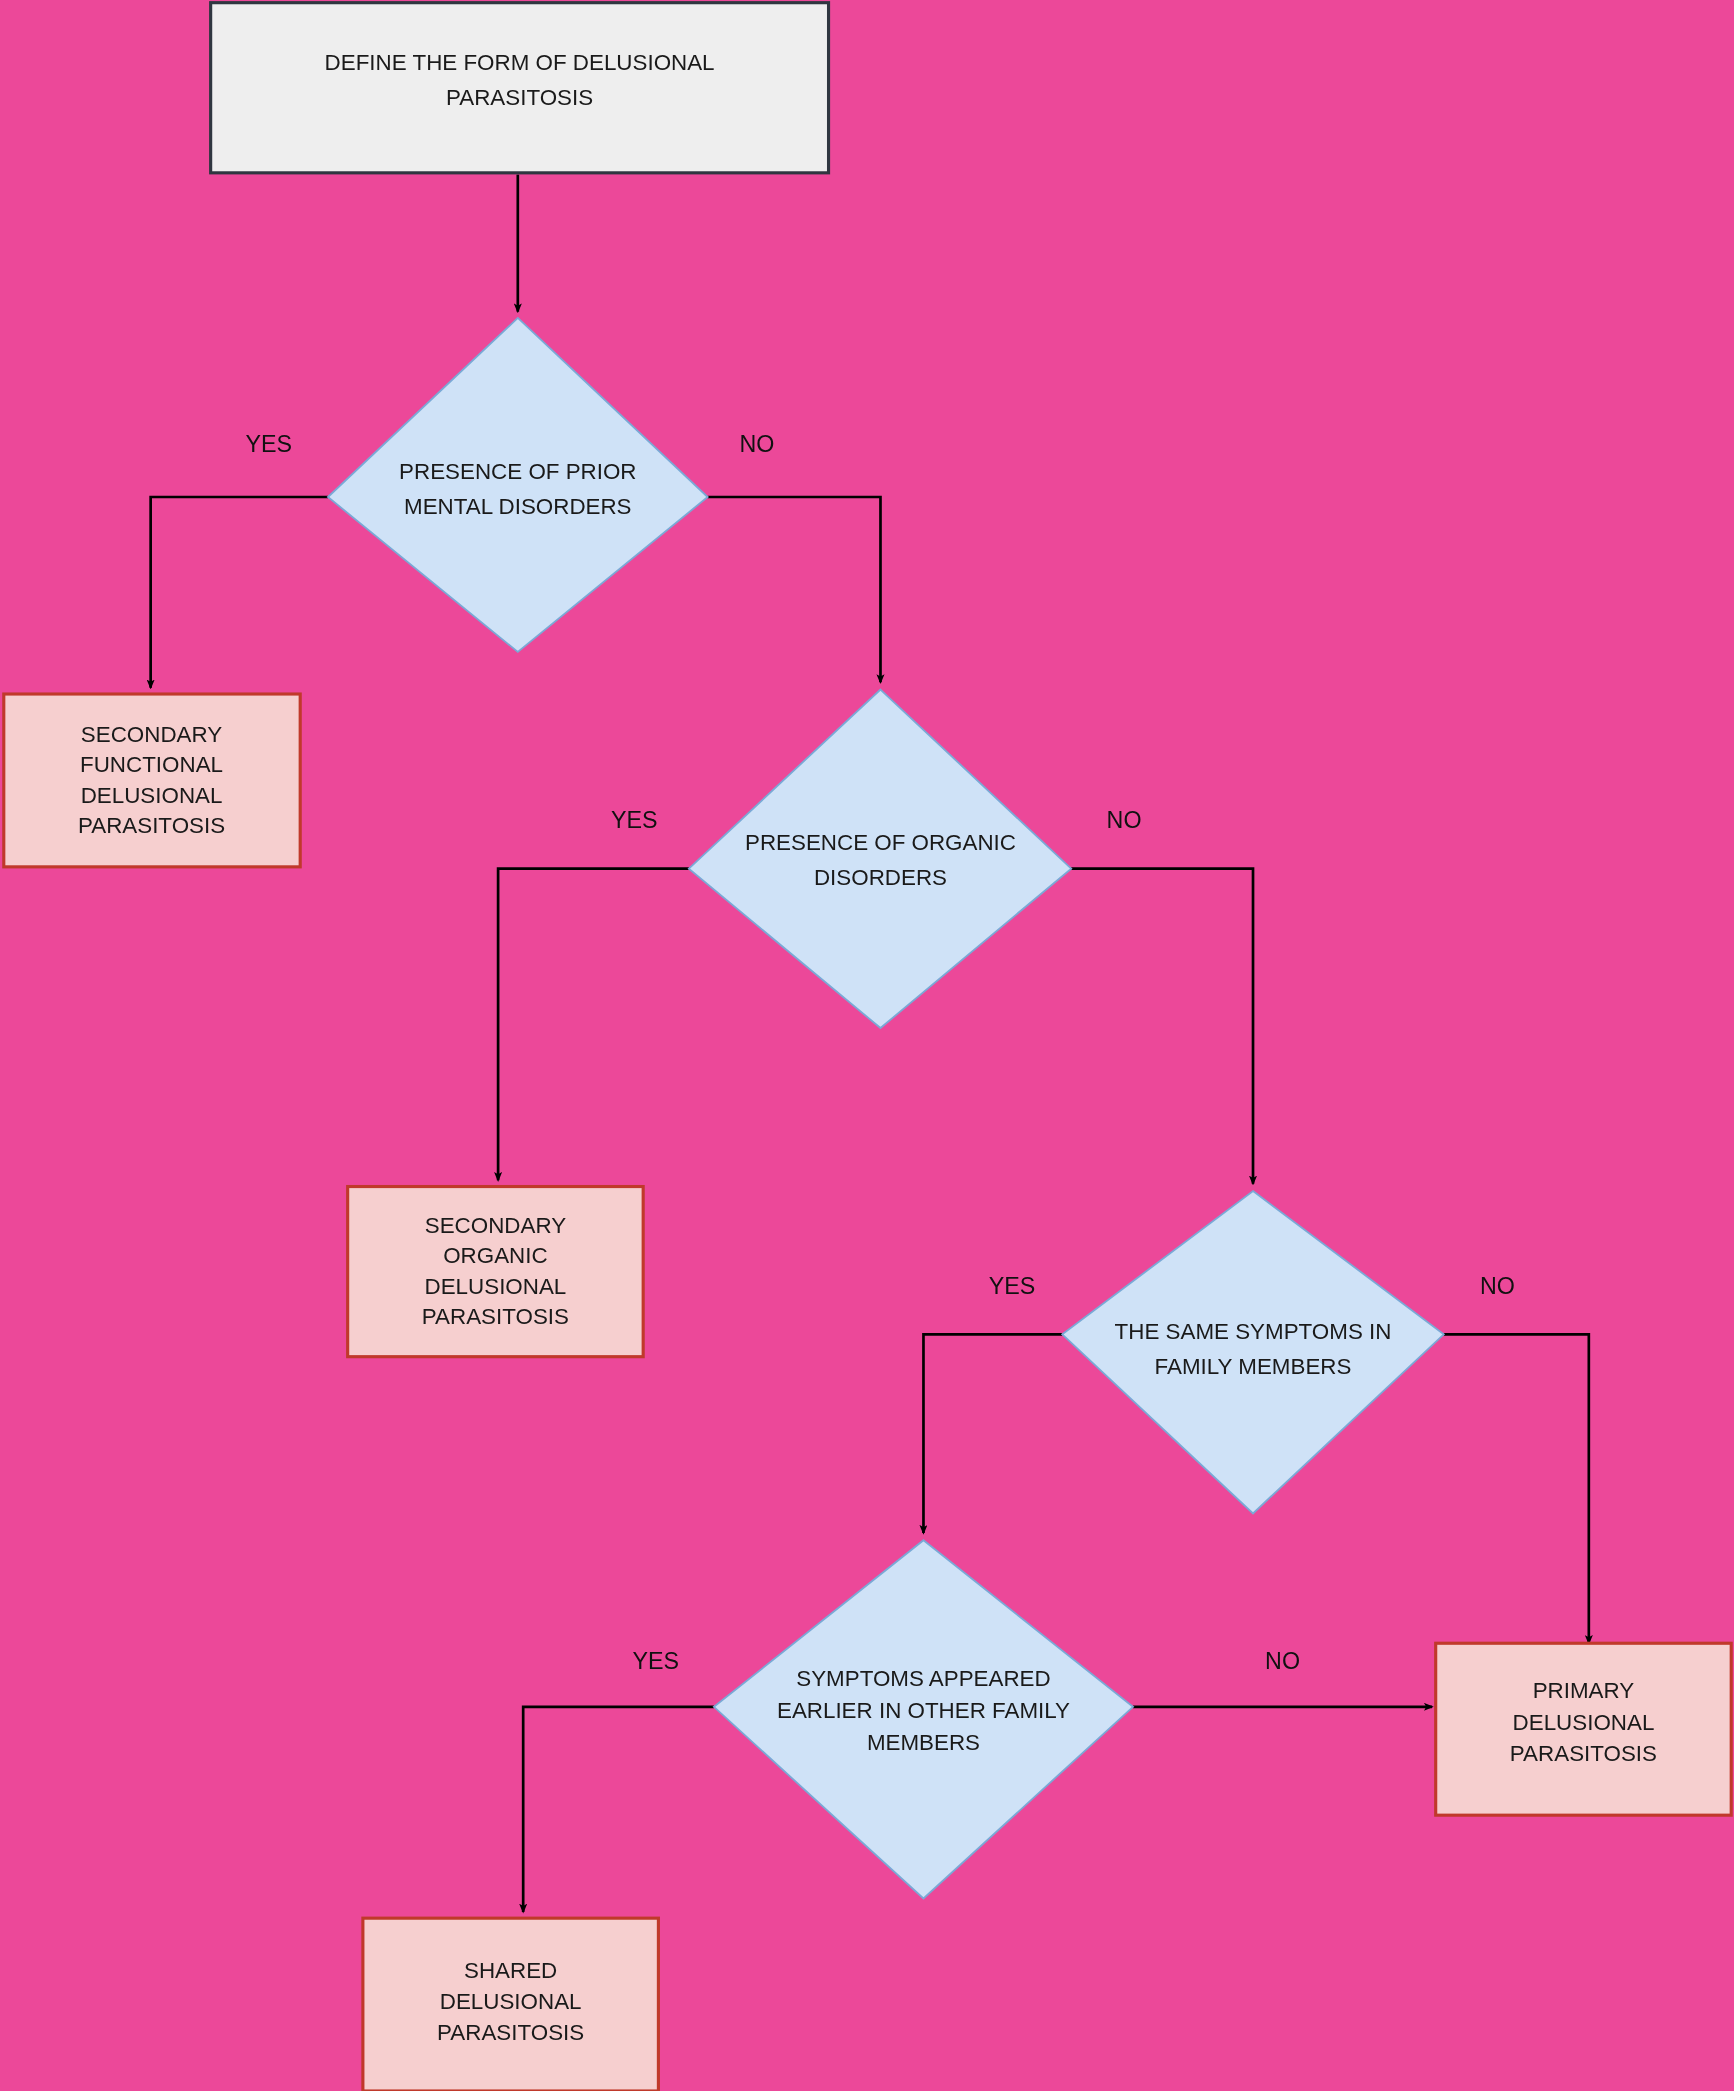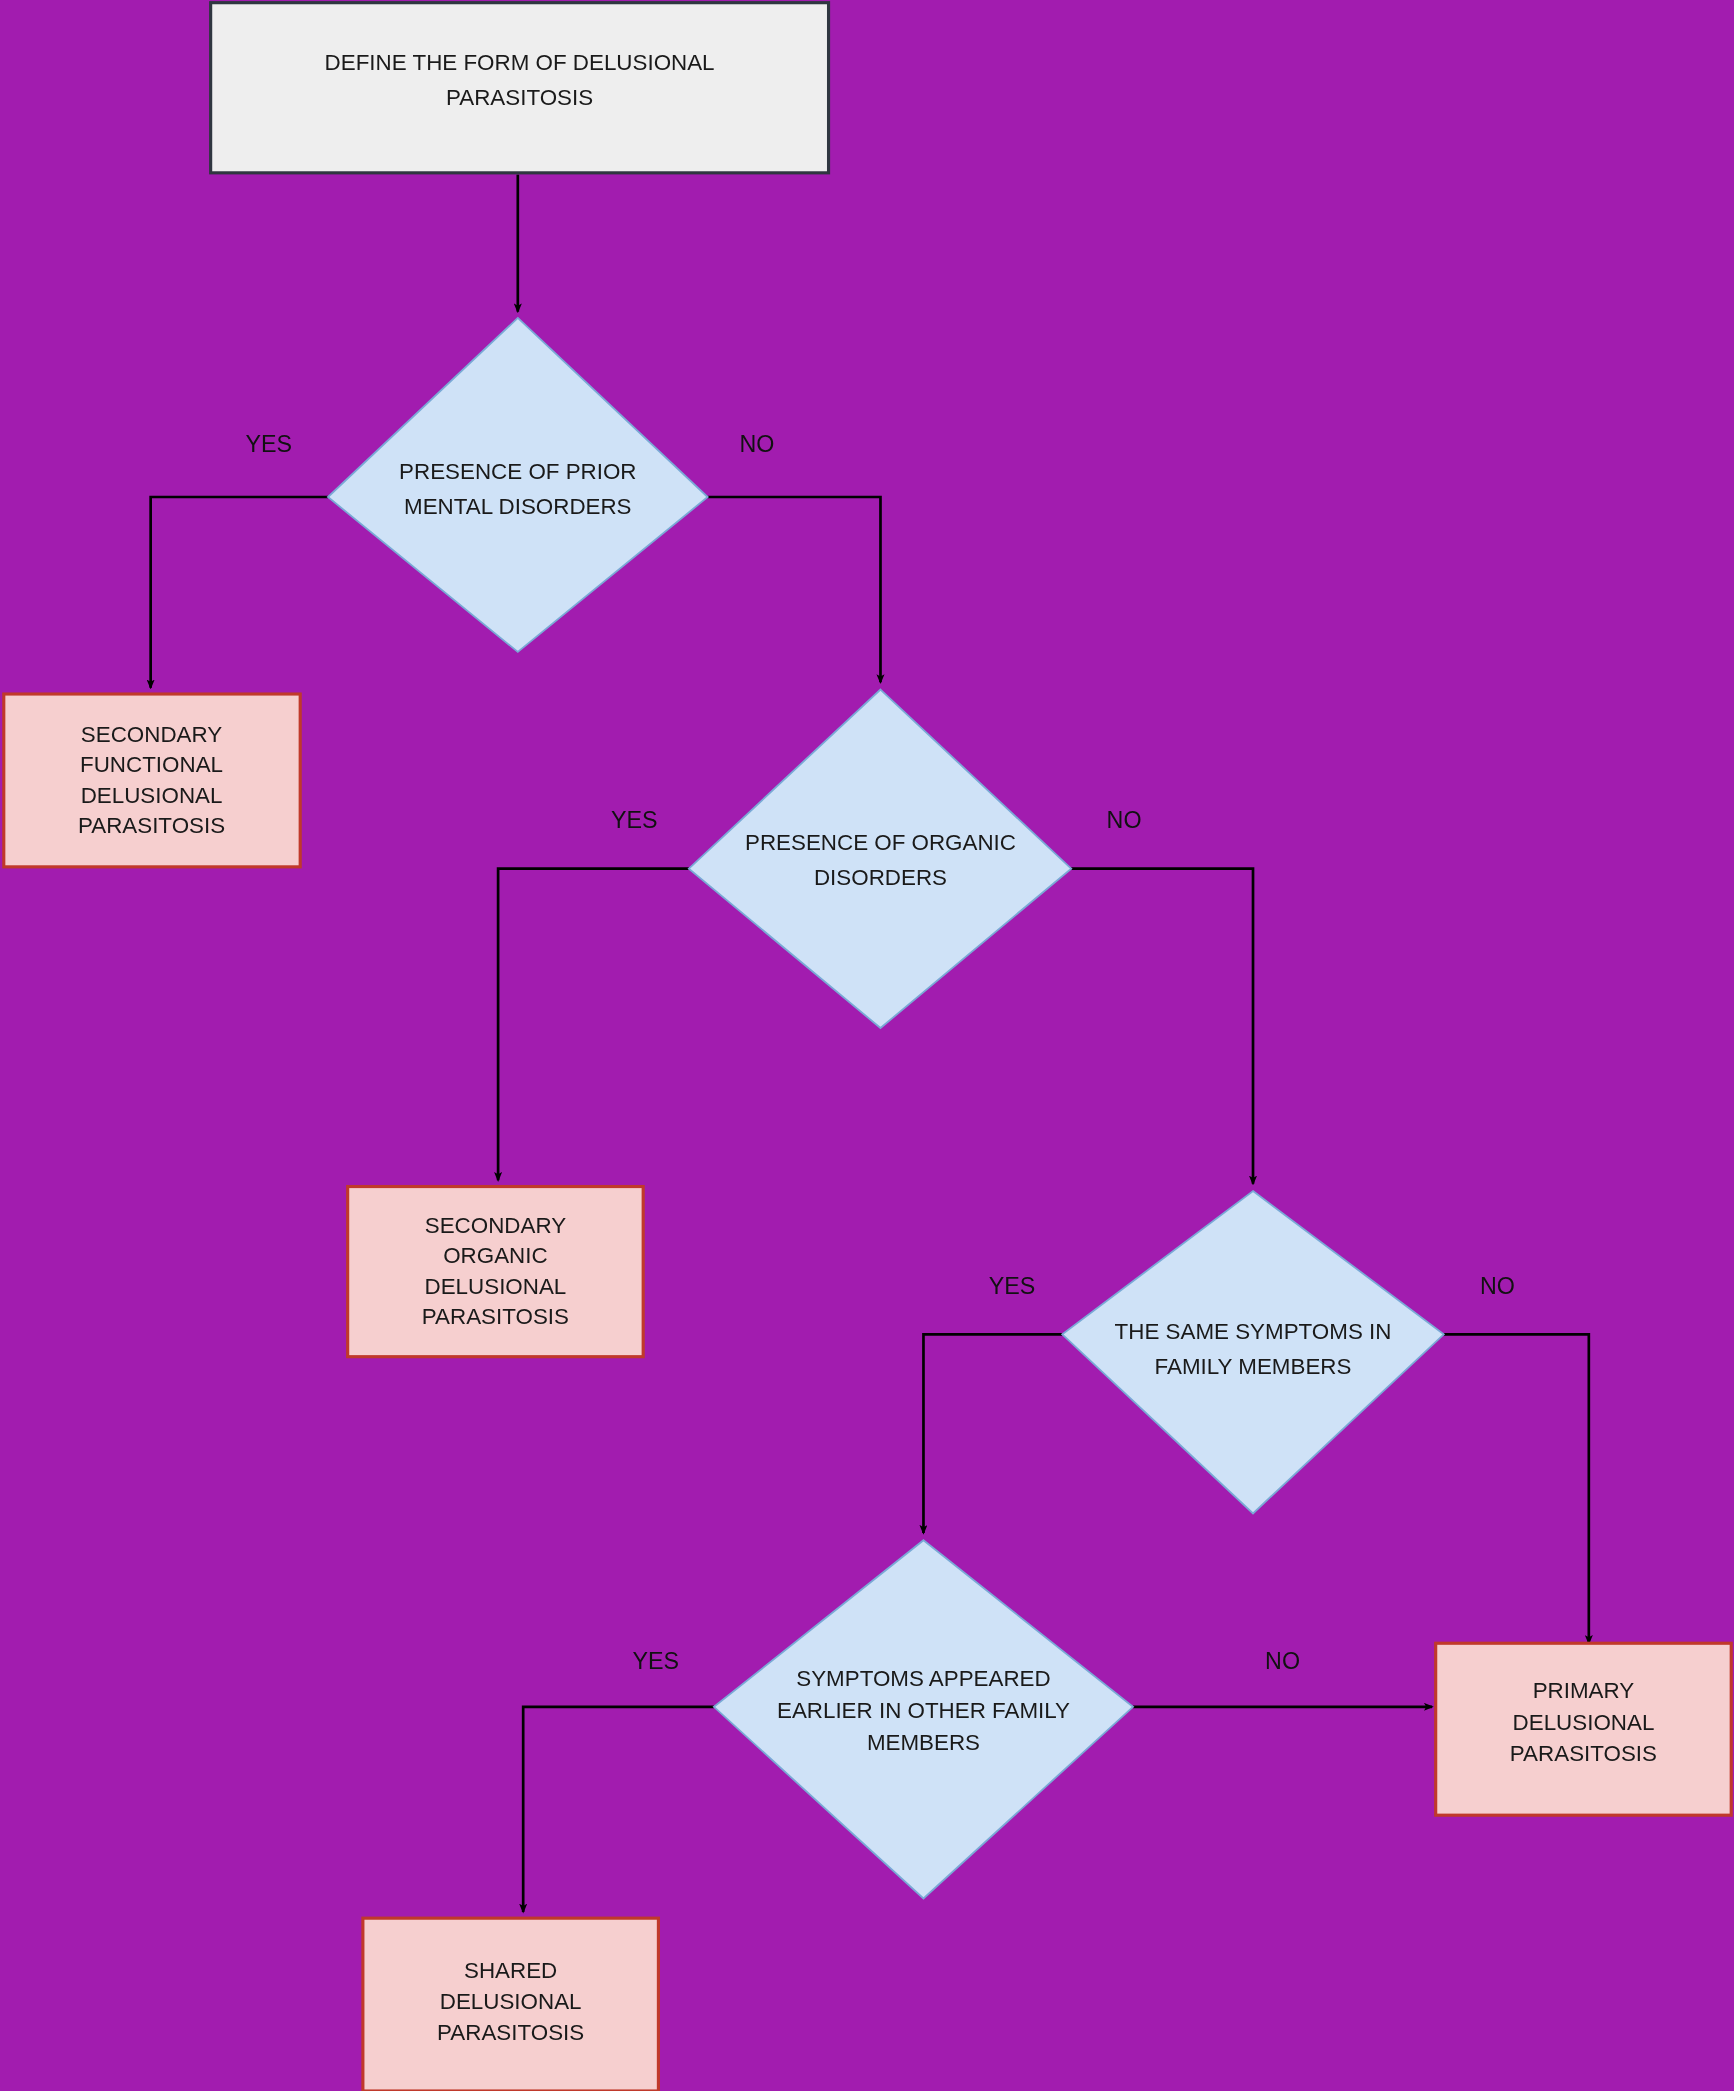--- a/index.html
+++ b/index.html
@@ -7,21 +7,21 @@
     padding: 0;
     background: #ffffff;
   }
   body {
     font-family: "Liberation Sans", sans-serif;
   }
   #flowchart-root {
     position: relative;
     width: 1735px;
     height: 2091px;
-    background: #a21caf;
+    background: #ec4899;
     overflow: hidden;
   }
   svg.diagram-canvas {
     display: block;
     width: 1735px;
     height: 2091px;
   }
   .node-text {
     font-family: "Liberation Sans", sans-serif;
     font-size: 25px;

